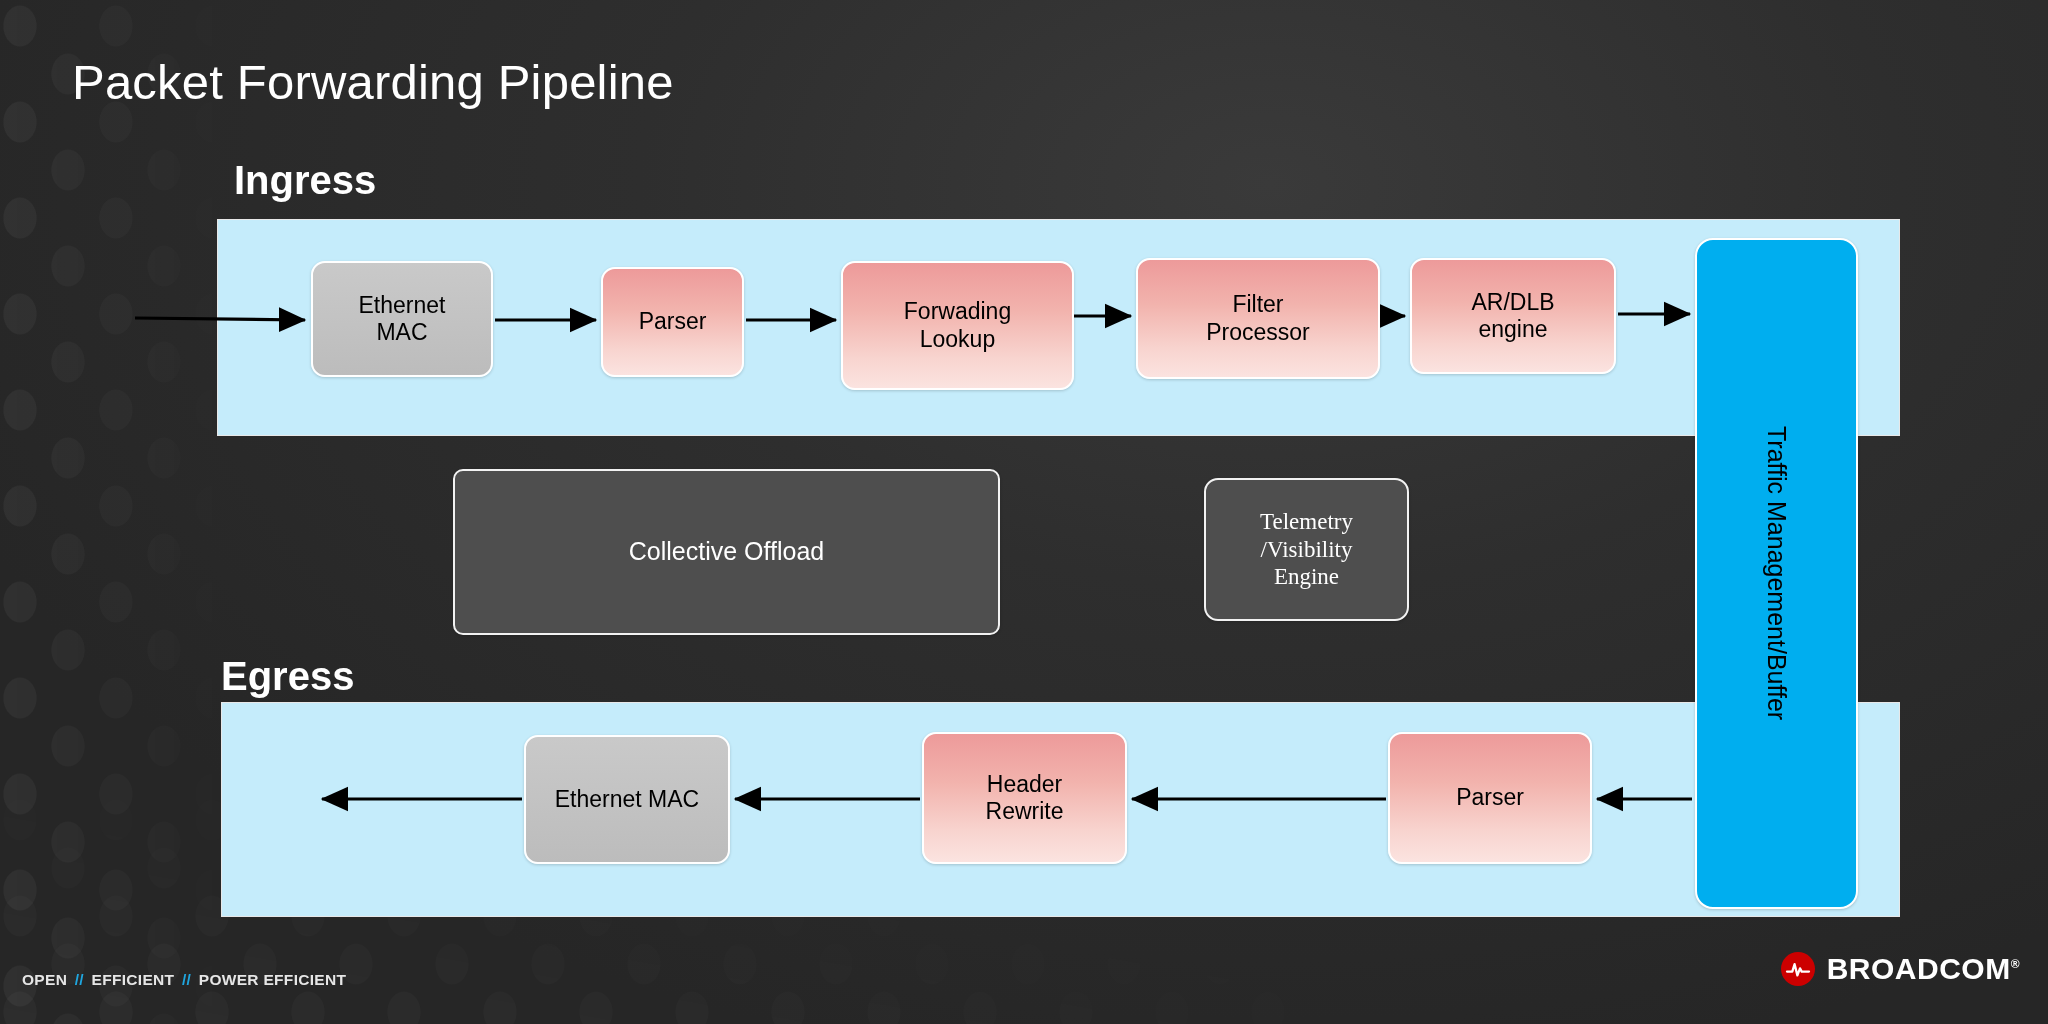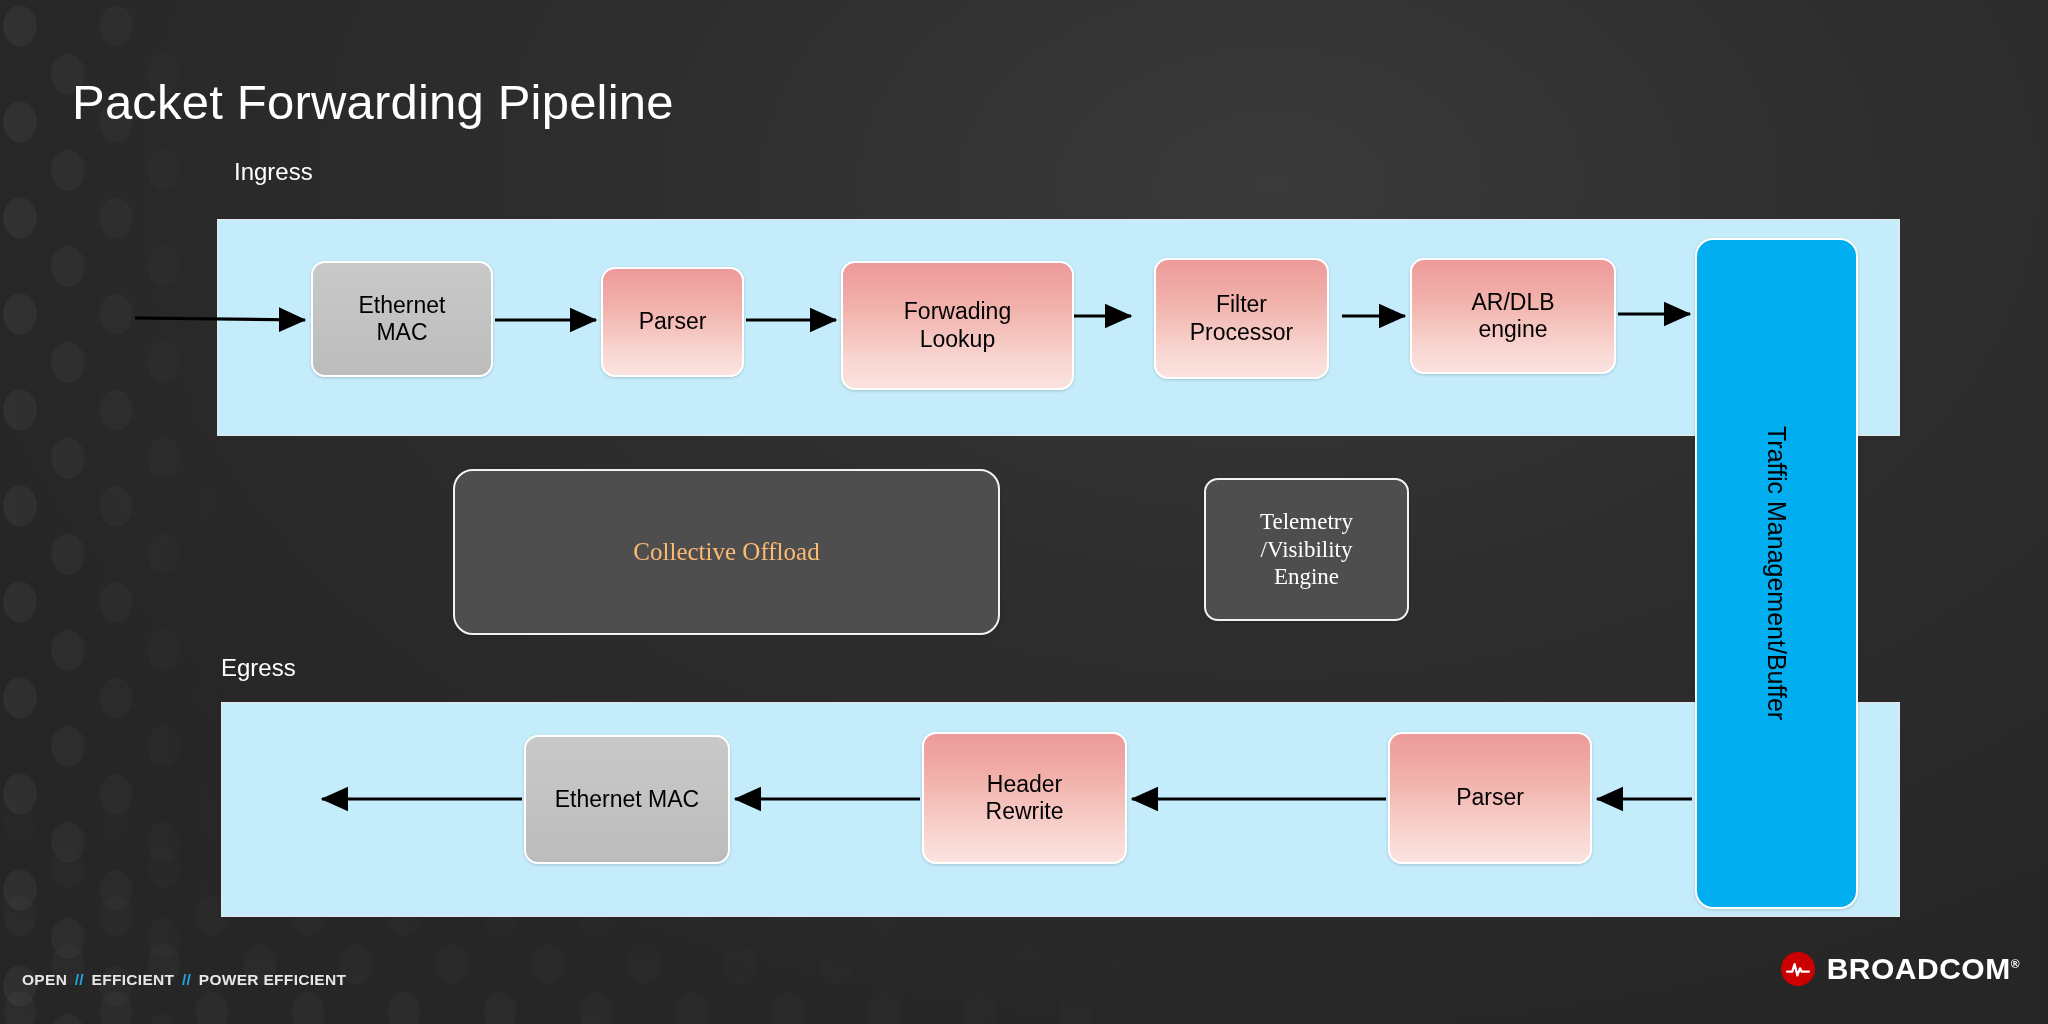--- a/index.html
+++ b/index.html
@@ -51,29 +51,28 @@
 
   
   .slide-title {
     position: absolute;
     left: 72px; top: 54px;
     font-size: 49px;
     font-weight: 400;
     color: #ffffff;
     letter-spacing: 0.2px;
     white-space: nowrap;
-    margin-top: 20px;
   }
 
   
   .section-label {
     position: absolute;
-    font-size: 24px;
-    color: #ffffff;
-    font-weight: 400;
+    font-size: 40px;
+    color: #ffffff;
+    font-weight: 700;
     white-space: nowrap;
   }
   .label-ingress { left: 234px; top: 158px; }
   .label-egress  { left: 221px; top: 654px; }
 
   
   .band {
     position: absolute;
     background: #c5ecfb;
     border: 1px solid #e8e8e8;
@@ -102,40 +101,39 @@
     background: linear-gradient(180deg, #ed9a9a 0%, #f2b3ad 38%, #f8d4cf 76%, #fbe3e0 100%);
   }
   .node-blue {
     background: #00aeef;
     border-radius: 18px;
     color: #000000;
   }
   .node-dark {
     background: #4e4e4e;
     border: 2px solid #f2f2f2;
-    color: #fdba74;
-    border-radius: 20px;
+    color: #ffffff;
+    border-radius: 10px;
     font-size: 25px;
-    font-family: Liberation Serif, serif;
   }
   .node-dark-sm {
     background: #4e4e4e;
     border: 2px solid #f2f2f2;
     color: #ffffff;
     border-radius: 14px;
     font-size: 23px;
     line-height: 1.2;
     font-family: Liberation Serif, serif;
   }
 
   
   .n-eth-in      { left: 311px;  top: 261px; width: 182px; height: 116px; }
   .n-parser-in   { left: 601px;  top: 267px; width: 143px; height: 110px; }
   .n-fwd         { left: 841px;  top: 261px; width: 233px; height: 129px; }
-  .n-filter      { left: 1136px; top: 258px; width: 175px; height: 121px; margin-left: 18px; }
+  .n-filter      { left: 1136px; top: 258px; width: 244px; height: 121px; }
   .n-ardlb       { left: 1410px; top: 258px; width: 206px; height: 116px; }
 
   
   .n-tm {
     left: 1695px; top: 238px; width: 163px; height: 671px;
   }
   .n-tm .vtext {
     writing-mode: vertical-rl;
     text-orientation: mixed;
     font-size: 25px;

